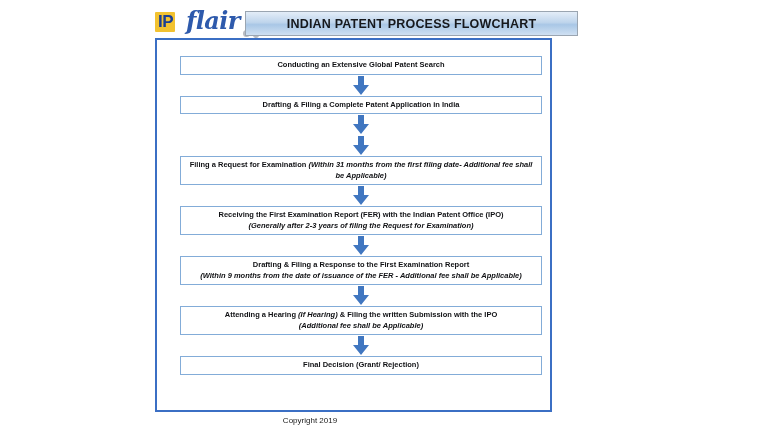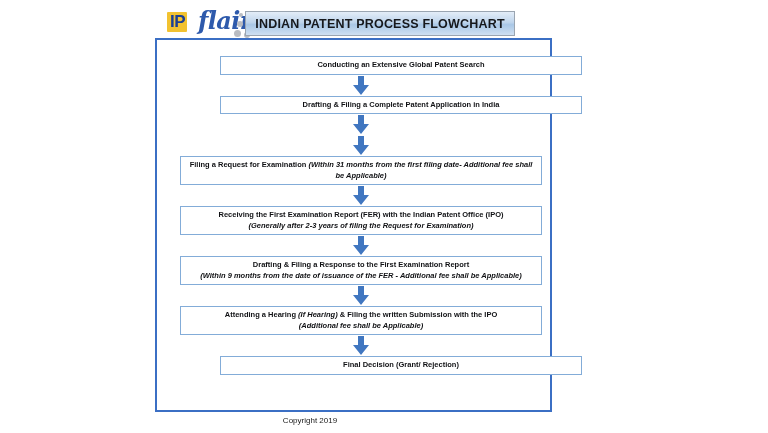--- a/index.html
+++ b/index.html
@@ -18,24 +18,25 @@
   
   #header {
     position: absolute;
     left: 155px;
     top: 8px;
     width: 400px;
     height: 30px;
   }
   #logo {
     position: absolute;
-    left: 12px;
+    left: 0px;
     top: 2px;
     width: 88px;
     height: 28px;
+    padding-left: 21px;
   }
   .logo-ip {
     position: absolute;
     left: 0px;
     top: 2px;
     background: #F2C230;
     color: #1B3F94;
     font-family: "Liberation Sans", sans-serif;
     font-weight: bold;
     font-size: 17px;
@@ -67,21 +68,21 @@
   .d2 { left: 78px; top: 7px;  width: 3px;  height: 3px; }
   .d3 { left: 70px; top: 11px; width: 6px;  height: 6px; }
   .d4 { left: 78px; top: 15px; width: 5px;  height: 5px; }
   .d5 { left: 67px; top: 20px; width: 7px;  height: 7px; }
   .d6 { left: 77px; top: 22px; width: 6px;  height: 6px; }
 
   #banner {
     position: absolute;
     left: 90px;
     top: 3px;
-    width: 270px;
+    width: 333px;
     height: 25px;
     box-sizing: border-box;
     border: 1px solid #9AA5B1;
     background: linear-gradient(180deg, #E3EDF8 0%, #BFD5EC 45%, #A9C7E6 55%, #CFE0F2 100%);
     display: flex;
     align-items: center;
     justify-content: center;
   }
   #banner-text {
     font-family: "Liberation Sans", sans-serif;
@@ -119,21 +120,21 @@
     background: #ffffff;
     padding: 3px 6px;
     text-align: center;
     color: #101114;
     font-family: "Liberation Sans", sans-serif;
     font-weight: bold;
     font-size: 7.5px;
     line-height: 10.5px;
   }
   .node.two-line { min-height: 27px; }
-  .node.one-line { min-height: 18px; display: flex; align-items: center; justify-content: center; margin-left: 40px; }
+  .node.one-line { min-height: 18px; display: flex; align-items: center; justify-content: center; }
   .node .ital { font-style: italic; }
   .node .line { display: block; }
 
   .arrow {
     height: 21px;
     position: relative;
   }
   .arrow svg {
     position: absolute;
     left: 50%;

